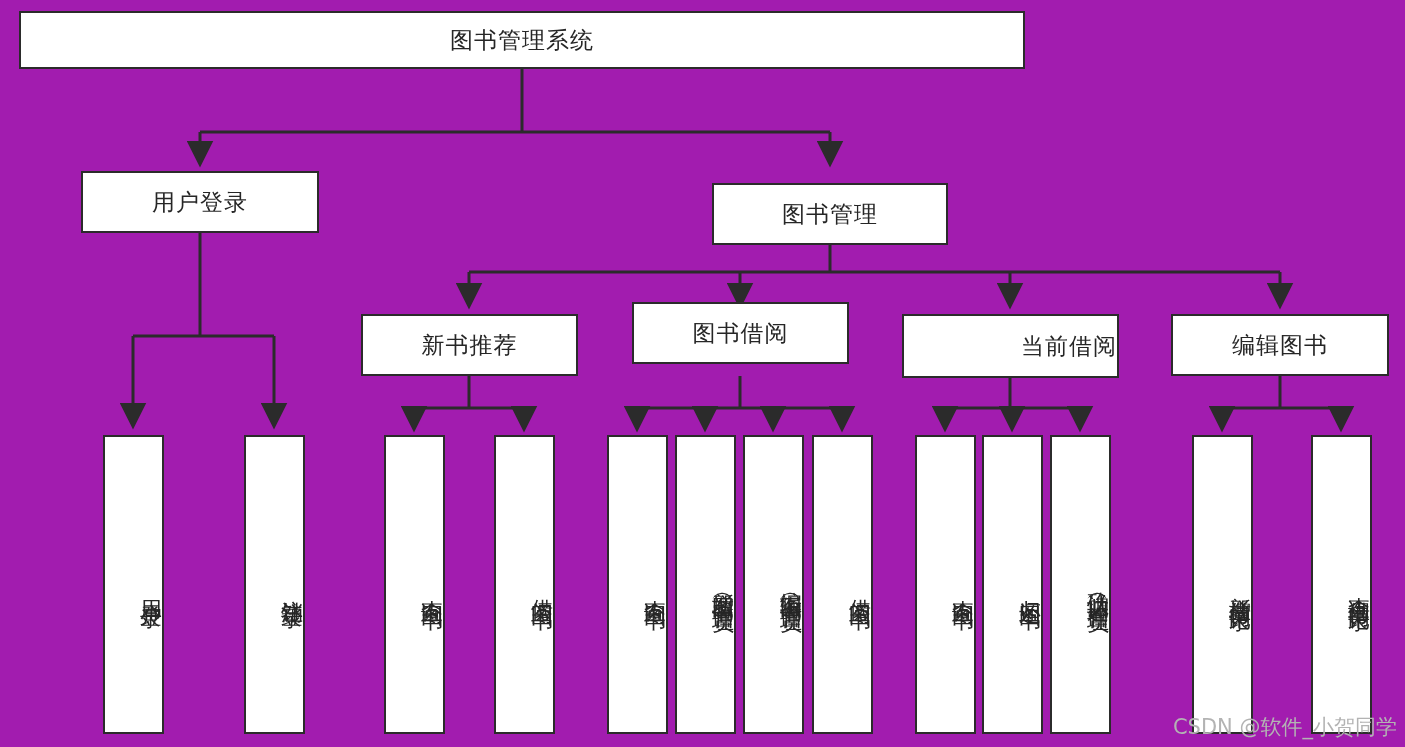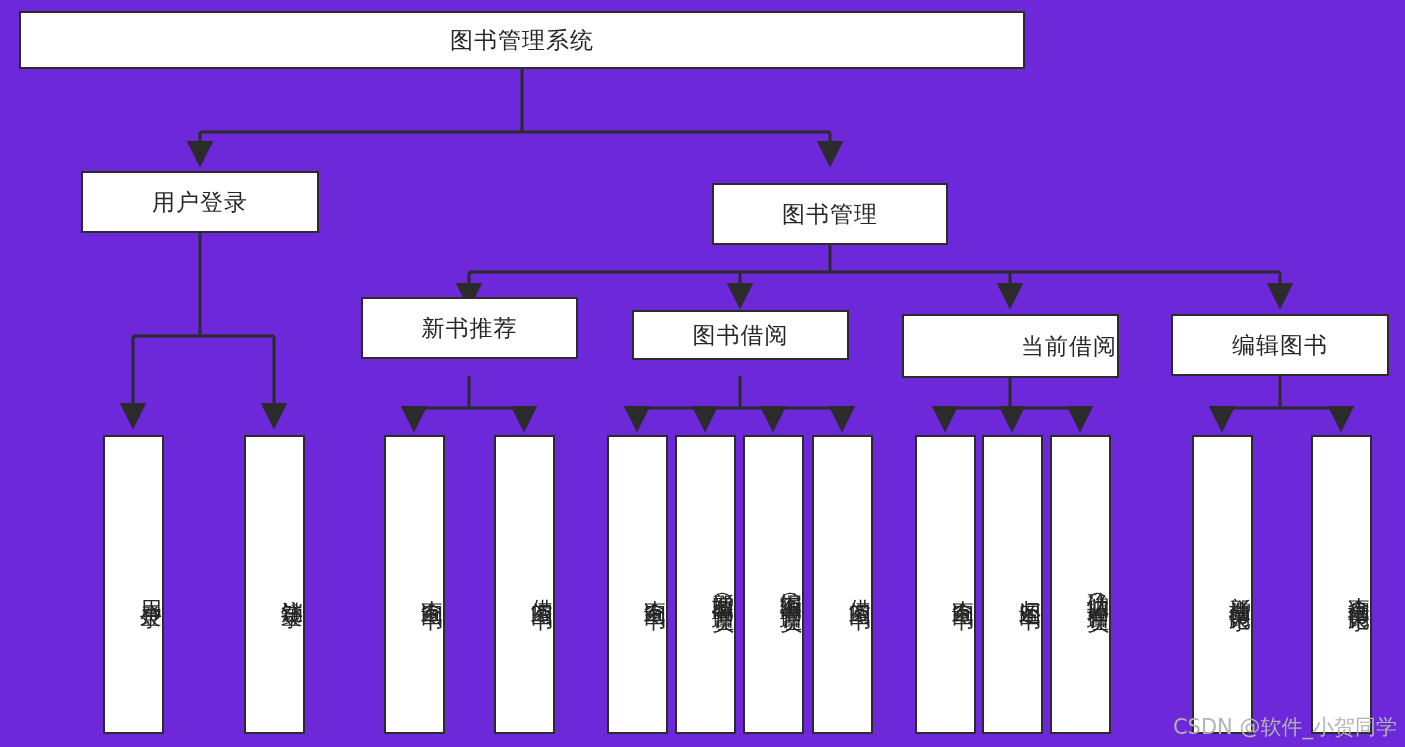--- a/index.html
+++ b/index.html
@@ -8,21 +8,21 @@
     padding: 0;
     background: #ffffff;
   }
   body {
     font-family: "DejaVu Sans", "Liberation Sans", sans-serif;
   }
   #canvas {
     position: relative;
     width: 1405px;
     height: 747px;
-    background: #6d28d9;
+    background: #a21caf;
     overflow: hidden;
     text-decoration: underline;
   }
   #edges {
     position: absolute;
     left: 0;
     top: 0;
     width: 1405px;
     height: 747px;
   }
@@ -130,24 +130,24 @@
     <span>图书管理系统</span>
   </div>
 
   <div class="node node-h" style="left:81px; top:171px; width:238px; height:62px;">
     <span>用户登录</span>
   </div>
   <div class="node node-h" style="left:712px; top:183px; width:236px; height:62px;text-align:center;">
     <span>图书管理</span>
   </div>
 
-  <div class="node node-h" style="left:361px; top:297px; width:217px; height:62px;">
+  <div class="node node-h" style="left:361px; top:314px; width:217px; height:62px;">
     <span>新书推荐</span>
   </div>
-  <div class="node node-h" style="left:632px; top:310px; width:217px; height:50px;">
+  <div class="node node-h" style="left:632px; top:302px; width:217px; height:62px;">
     <span>图书借阅</span>
   </div>
   <div class="node node-h" style="left:902px; top:314px; width:217px; height:64px;justify-content:flex-end;">
     <span>当前借阅</span>
   </div>
   <div class="node node-h" style="left:1171px; top:314px; width:218px; height:62px;">
     <span>编辑图书</span>
   </div>
 
   <div class="node node-v" style="left:103px; top:435px; width:61px; height:299px;">

